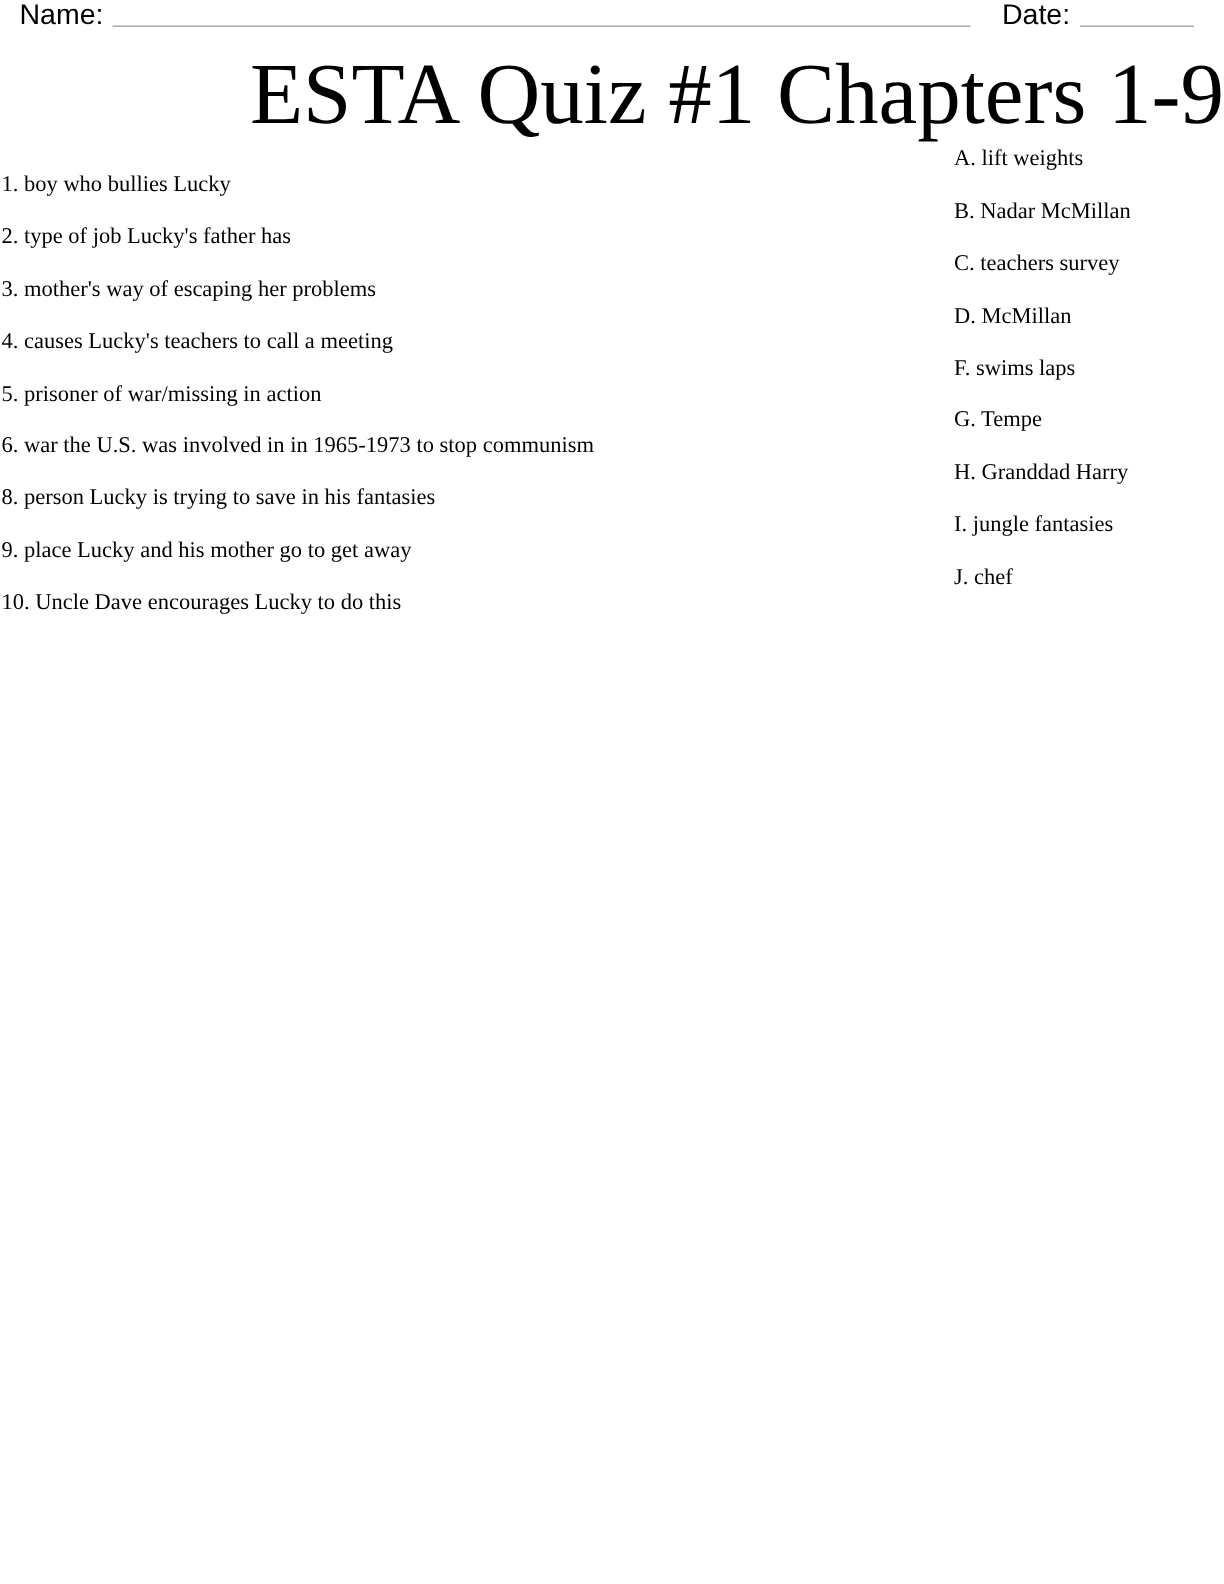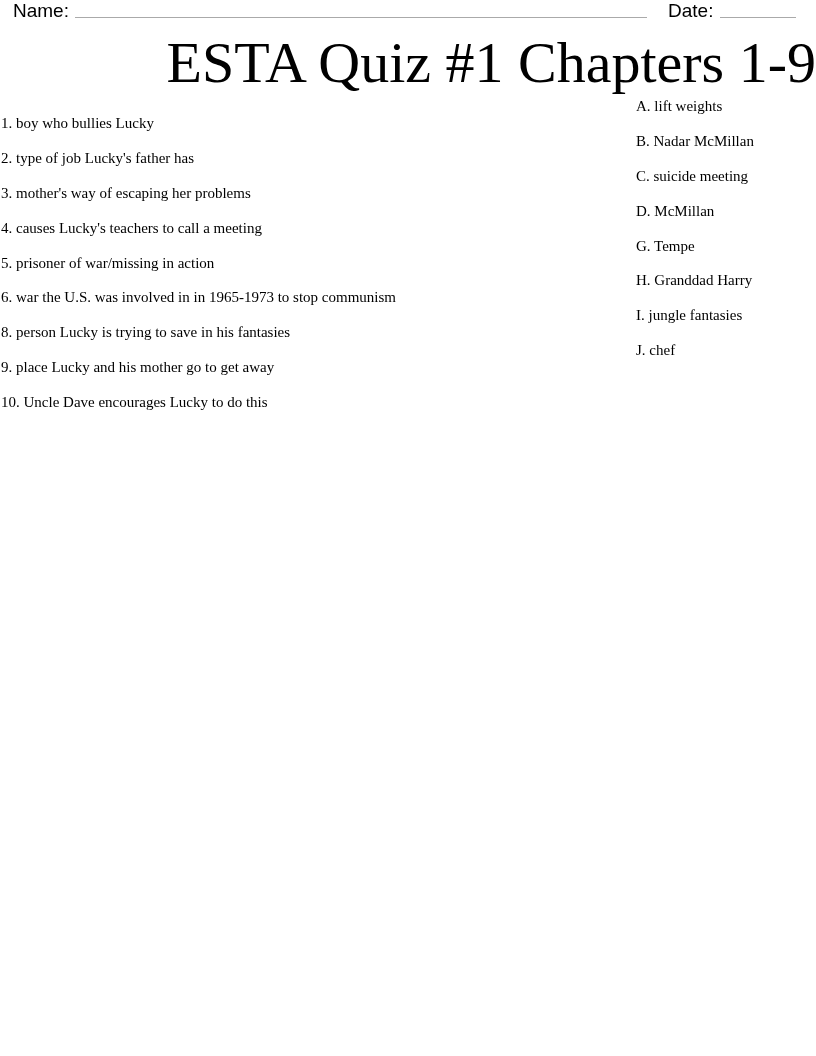--- a/index.html
+++ b/index.html
@@ -106,19 +106,20 @@
   <li>5. prisoner of war/missing in action</li>
   <li>6. war the U.S. was involved in in 1965-1973 to stop communism</li>
   <li>8. person Lucky is trying to save in his fantasies</li>
   <li>9. place Lucky and his mother go to get away</li>
   <li>10. Uncle Dave encourages Lucky to do this</li>
 </ol>
 
 <ol class="answers">
   <li>A. lift weights</li>
   <li>B. Nadar McMillan</li>
-  <li>C. suicide meeting</li>
+  <li>C. teachers survey</li>
   <li>D. McMillan</li>
+  <li>F. swims laps</li>
   <li>G. Tempe</li>
   <li>H. Granddad Harry</li>
   <li>I. jungle fantasies</li>
   <li>J. chef</li>
 </ol>
 
 </body></html>

